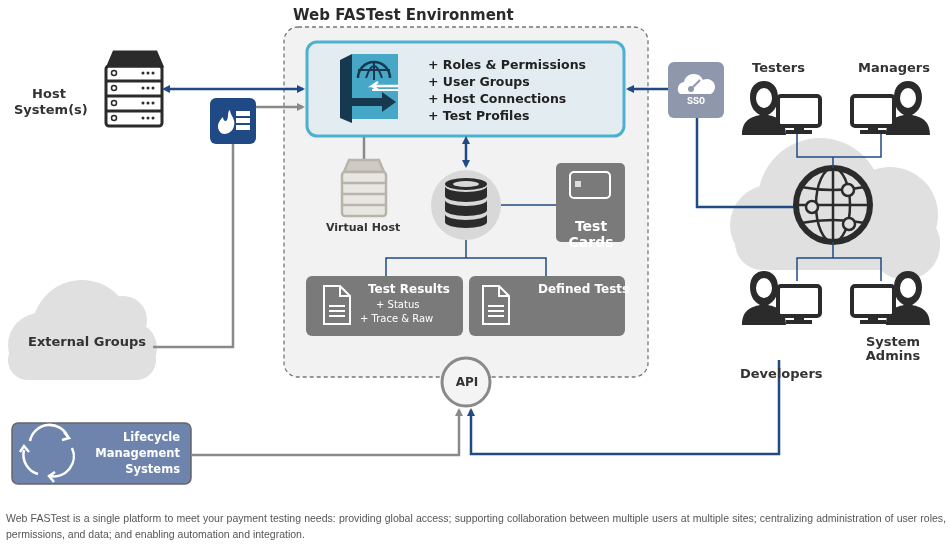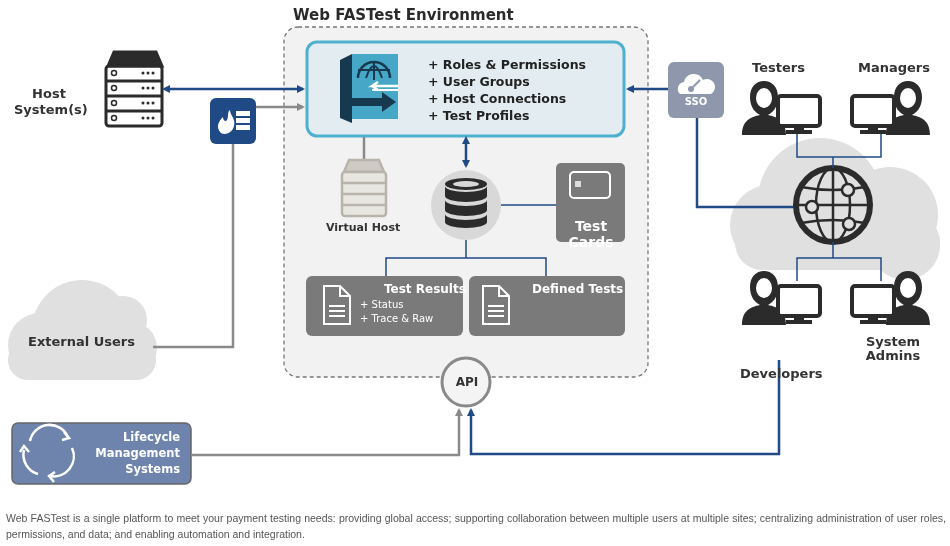--- a/index.html
+++ b/index.html
@@ -12,21 +12,21 @@
   .admin-list div { white-space:nowrap; }
   .vhost-label { left:326px; top:221px; font-size:11px; color:#333; }
   .tc-label { left:556px; top:218px; width:70px; text-align:center; font-size:14px; color:#fff; }
   .box-title { font-size:12px; color:#fff; }
   .box-sub { font-size:10px; color:#fff; font-weight:normal; line-height:14px; }
   .tr-text { left:360px; top:282px; }
   .dt-text { left:516px; top:282px; }
   .api-label { left:444px; top:375px; width:46px; text-align:center; font-size:12px; color:#333; }
   .ext-label { left:28px; top:334px; font-size:13px; color:#333; }
   .lc-label { left:80px; top:429px; width:100px; text-align:right; font-size:11.5px; color:#fff; line-height:16px; }
-  .sso-label { left:668px; top:96px; width:56px; text-align:center; font-size:10px; color:#fff; }
+  .sso-label { left:668px; top:96px; width:56px; text-align:center; font-size:10px; color:#fff;font-family:Liberation Mono, monospace; }
   .role { font-size:13px; color:#333; text-align:center; line-height:14px; }
   .caption { left:6px; top:510px; width:940px; font-size:10.5px; line-height:16px; color:#555; font-weight:normal; font-family:"Liberation Sans", sans-serif; text-align:justify; }
 </style>
 </head>
 <body>
 
 <svg id="canvas" width="950" height="546" viewBox="0 0 950 546" xmlns="http://www.w3.org/2000/svg">
   <defs>
     <marker id="arrNavy" markerWidth="8" markerHeight="8" refX="6" refY="4" orient="auto" markerUnits="userSpaceOnUse">
       <path d="M0,0 L8,4 L0,8 z" fill="#1f4a85"></path>
@@ -244,31 +244,31 @@
   <div>+ Roles &amp; Permissions</div>
   <div>+ User Groups</div>
   <div>+ Host Connections</div>
   <div>+ Test Profiles</div>
 </div>
 
 <div class="lbl vhost-label">Virtual Host</div>
 <div class="lbl tc-label">Test Cards</div>
 
 <div class="lbl tr-text">
-  <div class="box-title" style="margin-left:24px;text-align:right;">Test Results</div>
-  <div class="box-sub" style="margin-top:2px;">+ Status</div>
+  <div class="box-title" style="margin-left:8px;text-align:right;">Test Results</div>
+  <div class="box-sub" style="margin-top:2px;margin-left:16px;">+ Status</div>
   <div class="box-sub">+ Trace &amp; Raw</div>
 </div>
 
 <div class="lbl dt-text">
-  <div class="box-title" style="margin-left:16px;">Defined Tests</div>
+  <div class="box-title" style="margin-left:22px;">Defined Tests</div>
 </div>
 
 <div class="lbl api-label">API</div>
-<div class="lbl ext-label">External Users</div>
+<div class="lbl ext-label">External Groups</div>
 
 <div class="lbl lc-label">
   <div>Lifecycle</div>
   <div>Management</div>
   <div>Systems</div>
 </div>
 
 <div class="lbl sso-label">SSO</div>
 
 <div class="lbl role" style="left:752px;top:61px;width:50px;">Testers</div>

